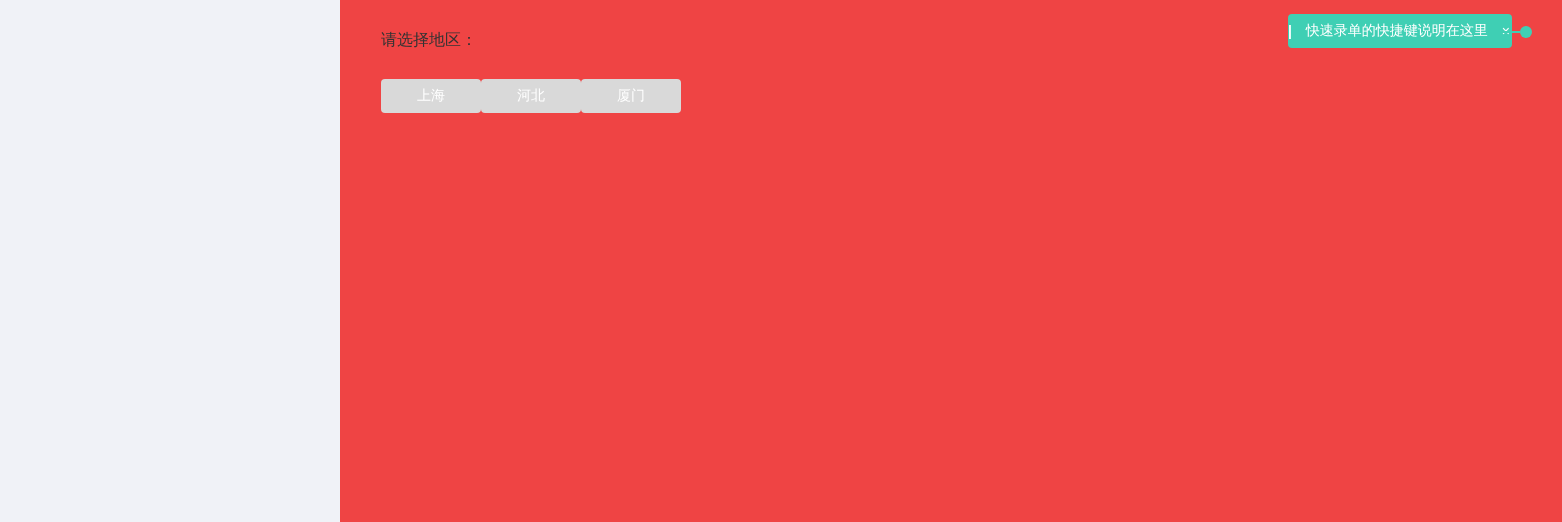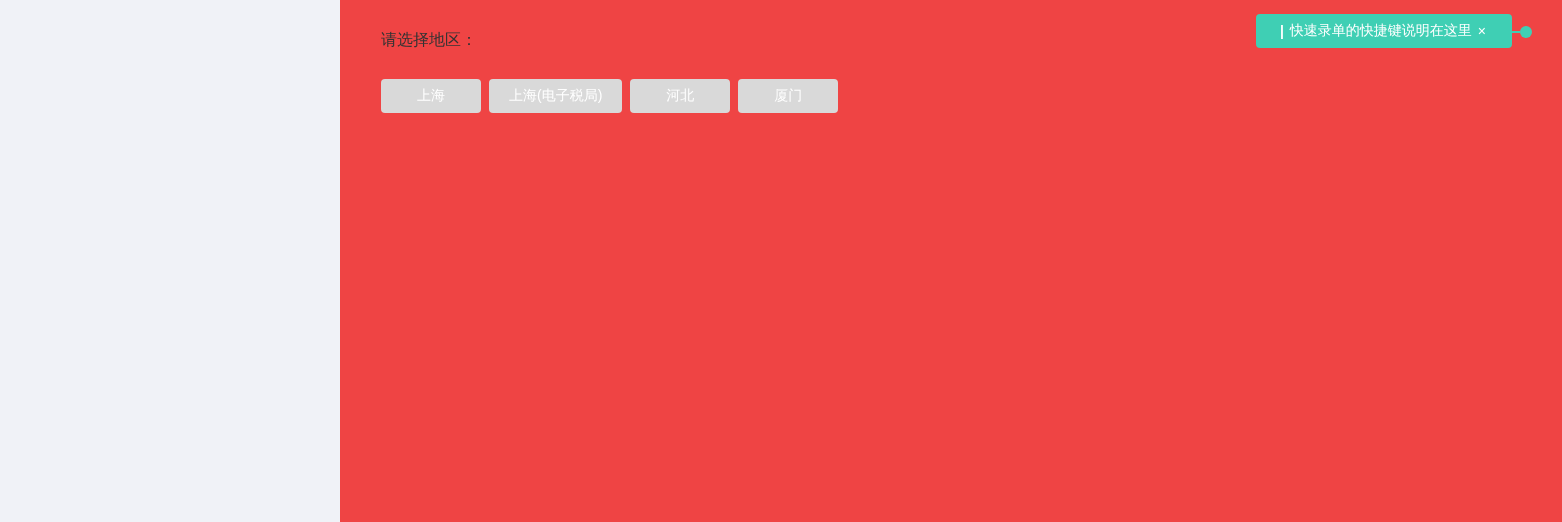--- a/index.html
+++ b/index.html
@@ -39,21 +39,21 @@
     .page-title {
       font-size: 16px;
       color: #333;
       margin-bottom: 28px;
       font-weight: normal;
     }
 
     .region-buttons {
       display: flex;
       flex-wrap: wrap;
-      gap: 8px;
+      gap: 0;
     }
 
     .region-btn {
       background: #d9d9d9;
       color: #fff;
       border: none;
       border-radius: 4px;
       padding: 8px 20px;
       font-size: 14px;
       cursor: pointer;
@@ -63,25 +63,25 @@
     }
 
     
     .tooltip-banner {
       position: absolute;
       top: 14px;
       right: 50px;
       background: #3fcfb4;
       color: #fff;
       font-size: 14px;
-      padding: 8px 24px;
+      padding: 8px 0;
       border-radius: 4px;
       display: flex;
       align-items: center;
-      gap: 4px;
+      gap: 12px;
       white-space: nowrap;
       z-index: 100;
     }
 
     .tooltip-banner::before {
       content: '|';
       font-weight: bold;
       margin-right: 2px;
     }
 
@@ -121,21 +121,20 @@
 <body>
 
 <div class="left-sidebar"></div>
 
 <div class="main-content">
   <h2 class="page-title">请选择地区：</h2>
 
   <div class="region-buttons">
 
   <button class="region-btn">上海</button>
-      <button class="region-btn">上海(电子税局)</button>
       <button class="region-btn">河北</button>
       <button class="region-btn">厦门</button>
     </div>
 </div>
 
 <div class="tooltip-banner">
   <span>快速录单的快捷键说明在这里</span>
   <button class="tooltip-close">×</button>
 </div>
 <div class="tooltip-line"></div>

